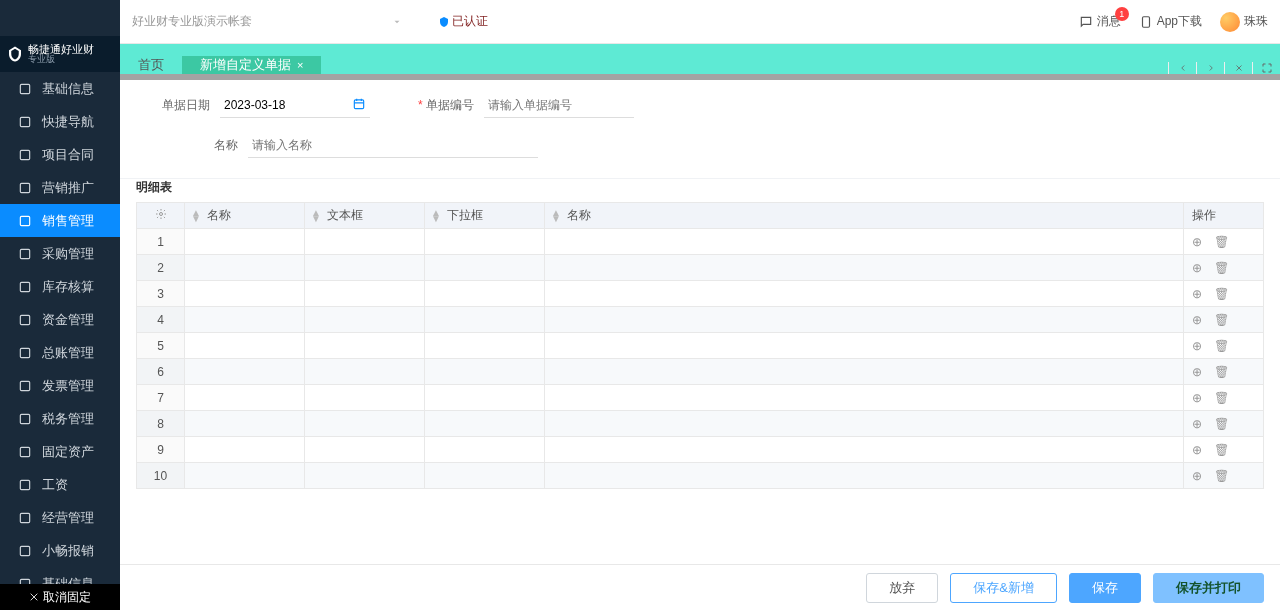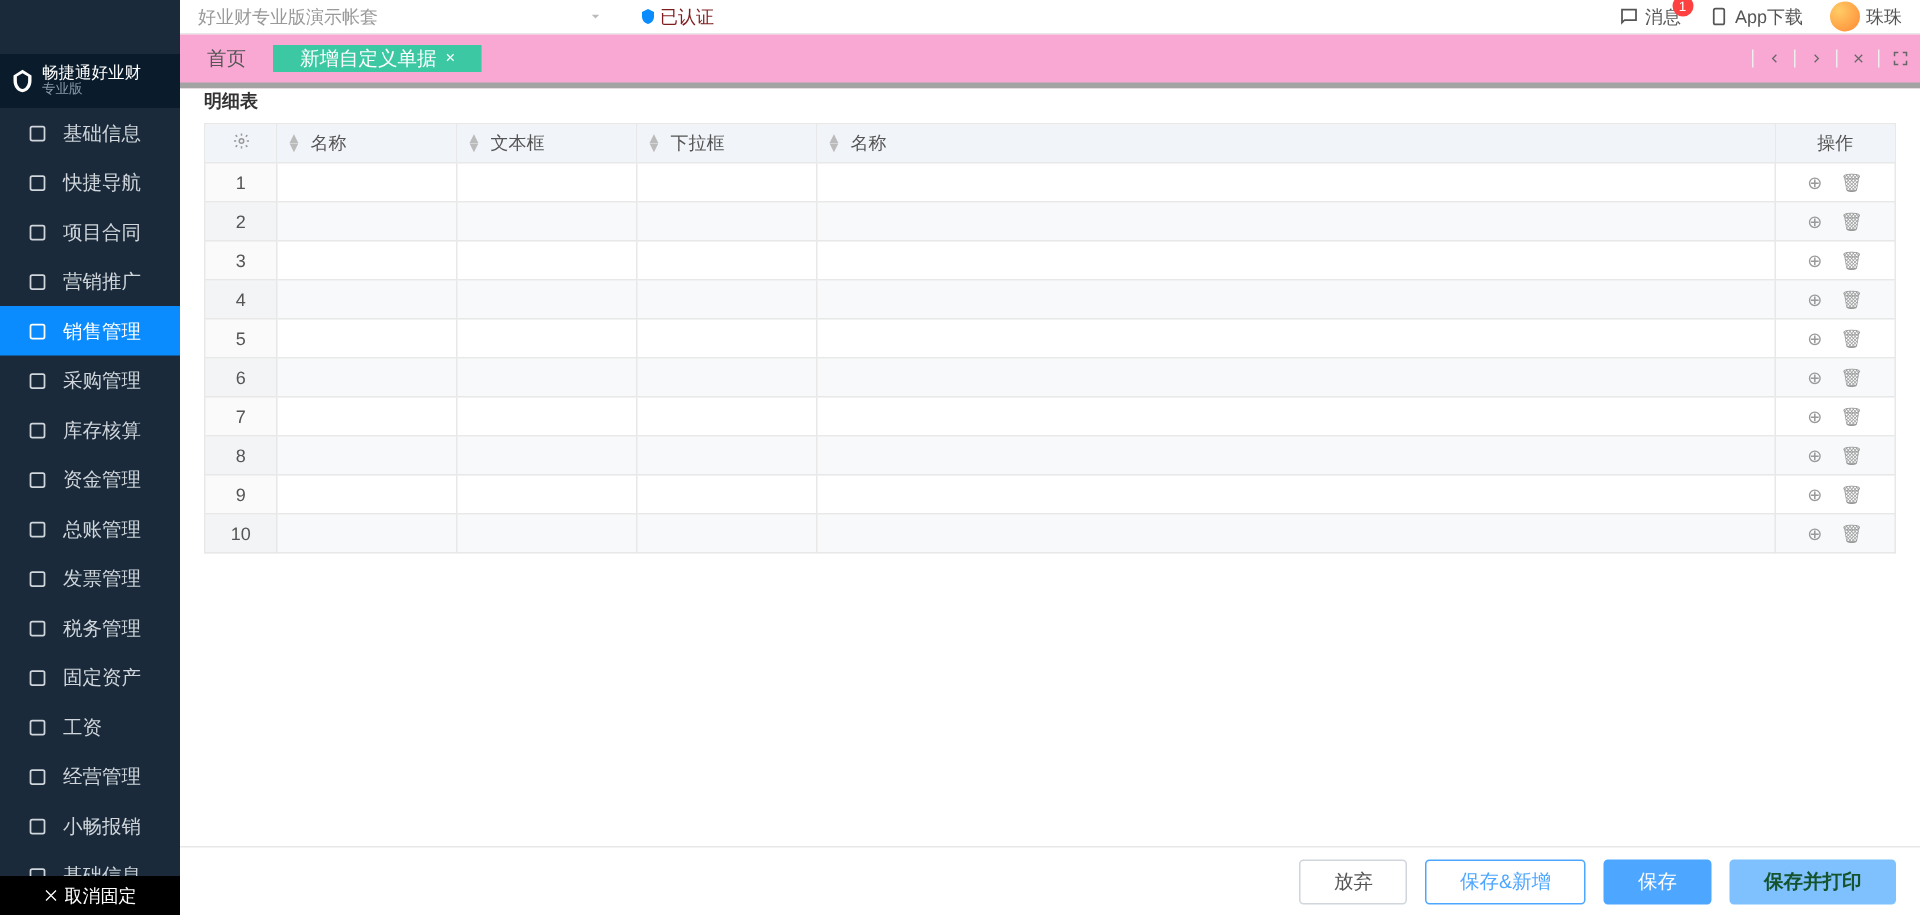--- a/index.html
+++ b/index.html
@@ -17,31 +17,31 @@
 .nav::-webkit-scrollbar-thumb { background: #3a4a5a; border-radius: 3px; }
 .nav-item { height: 33px; display: flex; align-items: center; padding-left: 18px; gap: 10px; cursor: pointer; font-size: 13px; color: #d0d6dc; }
 .nav-item.active { background: #0a8cff; color: #fff; }
 .nav-item svg { width: 14px; height: 14px; flex-shrink: 0; }
 .pin-bar { height: 26px; background: #000; color: #fff; display: flex; align-items: center; justify-content: center; gap: 4px; font-size: 12px; cursor: pointer; }
 
 
 .main { flex: 1; display: flex; flex-direction: column; background: #f0f2f5; min-width: 0; }
 
 
-.topbar { height: 23px; background: #fff; border-bottom: 1px solid #e8e8e8; display: flex; align-items: center; padding: 0 12px; gap: 24px; }
+.topbar { height: 44px; background: #fff; border-bottom: 1px solid #e8e8e8; display: flex; align-items: center; padding: 0 12px; gap: 36px; }
 .account-sel { color: #999; font-size: 12px; display: flex; align-items: center; gap: 140px; cursor: pointer; }
 .verified { color: #7f1d1d; display: flex; align-items: center; gap: 2px; font-size: 12px; }
 .spacer { flex: 1; }
 .topbar-right { display: flex; align-items: center; gap: 18px; font-size: 12px; color: #555; }
 .tr-item { display: flex; align-items: center; gap: 4px; cursor: pointer; position: relative; }
 .badge { position: absolute; top: -6px; right: -8px; background: #ff4040; color: #fff; border-radius: 8px; min-width: 14px; height: 14px; font-size: 9px; display: flex; align-items: center; justify-content: center; padding: 0 2px; }
 .avatar { width: 20px; height: 20px; border-radius: 50%; background: radial-gradient(circle at 30% 30%, #ffcc66, #ff8833); }
 
 
-.tabbar { height: 36px; background: #f9a8d4; border-bottom: 4px solid #a3a3a3; display: flex; align-items: center; }
+.tabbar { height: 36px; background: #5eead4; border-bottom: 6px solid #a3a3a3; display: flex; align-items: flex-end; }
 .tab { padding: 0 18px; display: flex; align-items: center; font-size: 13px; color: #555; cursor: pointer; }
 .tab.active { background: #3cc8a3; color: #fff; }
 .tab-close { margin-left: 6px; cursor: pointer; font-size: 11px; }
 .tab-ctrls { margin-left: auto; display: flex; }
 .tab-ctrls div { width: 28px; display: flex; align-items: center; justify-content: center; border-left: 1px solid #eee; cursor: pointer; color: #888; }
 
 
 .form-area { padding: 12px 30px 6px; background: #fff; margin-bottom: 1px; }
 .form-row { display: flex; align-items: center; gap: 10px; margin-bottom: 14px; }
 .form-label { width: 60px; text-align: right; color: #666; font-size: 12px; }
@@ -56,21 +56,21 @@
 
 .table-wrap { flex: 1; background: #fff; overflow: auto; padding: 0 16px; }
 .tbl { width: 100%; border-collapse: collapse; }
 .tbl th, .tbl td { border: 1px solid #e8e8e8; height: 26px; padding: 0 8px; font-size: 12px; font-weight: normal; color: #555; text-align: left; }
 .tbl th { background: #f1f4f9; position: relative; }
 .tbl th .sort { position: absolute; left: 6px; top: 50%; transform: translateY(-50%); color: #bbb; font-size: 10px; line-height: 0.6; }
 .tbl th.gear { width: 48px; text-align: center; }
 .tbl td.rownum { width: 48px; text-align: center; background: #fafafa; }
 .tbl tr:nth-child(even) td { background: #f7f9fb; }
 .tbl tr:nth-child(even) td.rownum { background: #f2f4f6; }
-.tbl th.ops, .tbl td.ops { width: 80px; text-align: center; }
+.tbl th.ops, .tbl td.ops { width: 80px; }
 .row-act { display: inline-flex; gap: 12px; color: #999; }
 .row-act span { cursor: pointer; }
 
 
 .footer { height: 46px; background: #fff; border-top: 1px solid #e8e8e8; display: flex; align-items: center; justify-content: flex-end; padding: 0 16px; gap: 12px; }
 .btn { height: 30px; padding: 0 22px; border: 1px solid #d0d6dc; background: #fff; border-radius: 3px; font-size: 13px; color: #555; cursor: pointer; }
 .btn.outline-blue { border-color: #4da6ff; color: #4da6ff; }
 .btn.blue { background: #4da6ff; border-color: #4da6ff; color: #fff; }
 .btn.blue-soft { background: #7fc1ff; border-color: #7fc1ff; color: #14532d; font-weight: bold; }
 </style>
@@ -263,20 +263,39 @@
             </svg>
           </div>
         <div>
             <svg width="12" height="12" viewBox="0 0 24 24">
               <path d="M4 9V4h5M20 9V4h-5M4 15v5h5M20 15v5h-5" fill="none" stroke="#666" stroke-width="2"></path>
             </svg>
           </div>
       </div>
     </div>
 
+    <div class="form-area">
+      <div class="form-row">
+        <span class="form-label">单据日期</span>
+        <span class="date-wrap">
+          <input class="form-input" value="2023-03-18" style="">
+          <svg width="14" height="14" viewBox="0 0 24 24">
+              <rect x="4" y="5" width="16" height="15" rx="2" fill="none" stroke="#0a8cff" stroke-width="2"></rect>
+              <path d="M4 10h16M8 3v4M16 3v4" stroke="#0a8cff" stroke-width="2"></path>
+            </svg>
+        </span>
+        <span class="form-gap"></span>
+        <span class="form-label req">单据编号</span>
+        <input class="form-input" placeholder="请输入单据编号" style="">
+      </div>
+      <div class="form-row">
+        <span class="form-label" style="width:88px">名称</span>
+        <input class="form-input" style="width: 290px;" placeholder="请输入名称">
+      </div>
+    </div>
 
     <div class="section-title">明细表</div>
 
     <div class="table-wrap">
       <table class="tbl">
         <thead>
             <tr id="thead-row">
               <th class="gear"><svg width="12" height="12" viewBox="0 0 24 24">
                   <circle cx="12" cy="12" r="3" fill="none" stroke="#999" stroke-width="2"></circle>
                   <path d="M12 2v3M12 19v3M4.2 4.2l2.1 2.1M17.7 17.7l2.1 2.1M2 12h3M19 12h3M4.2 19.8l2.1-2.1M17.7 6.3l2.1-2.1" stroke="#999" stroke-width="2"></path>

